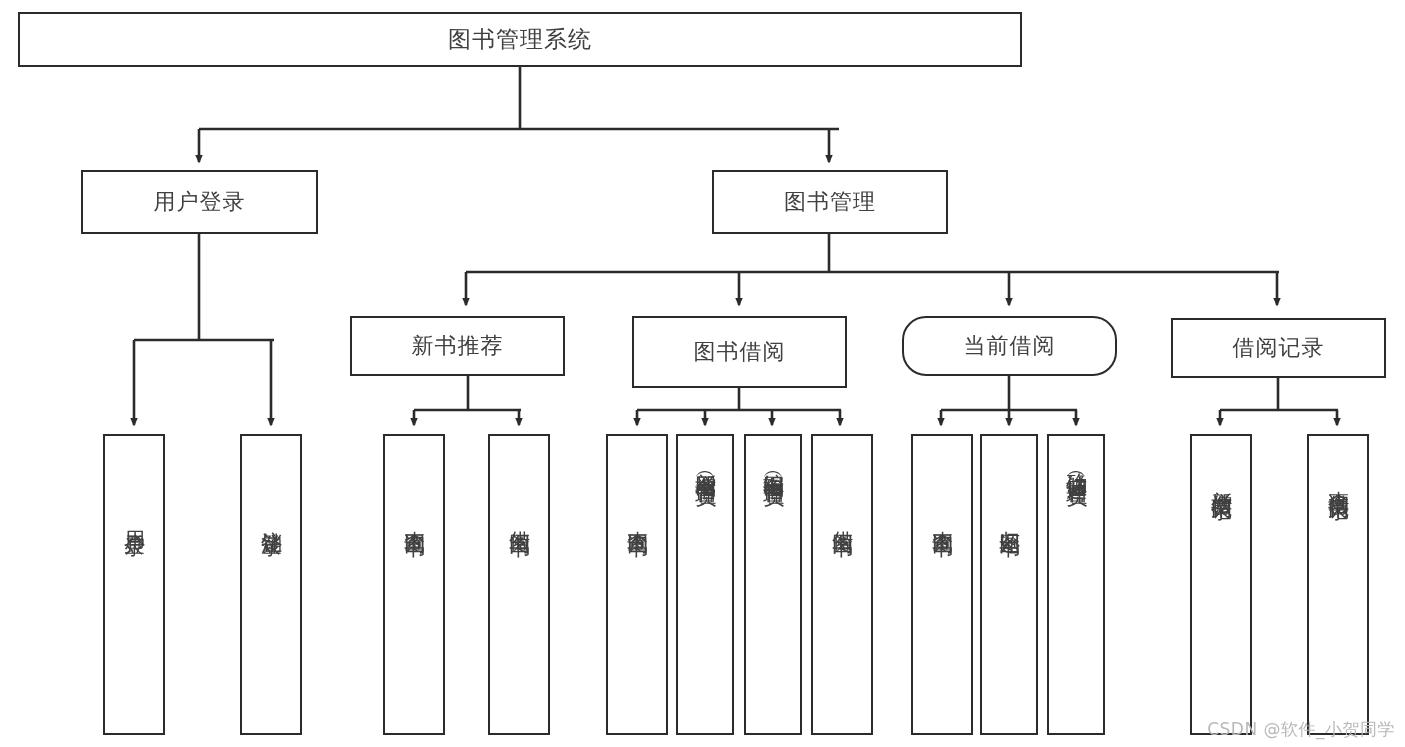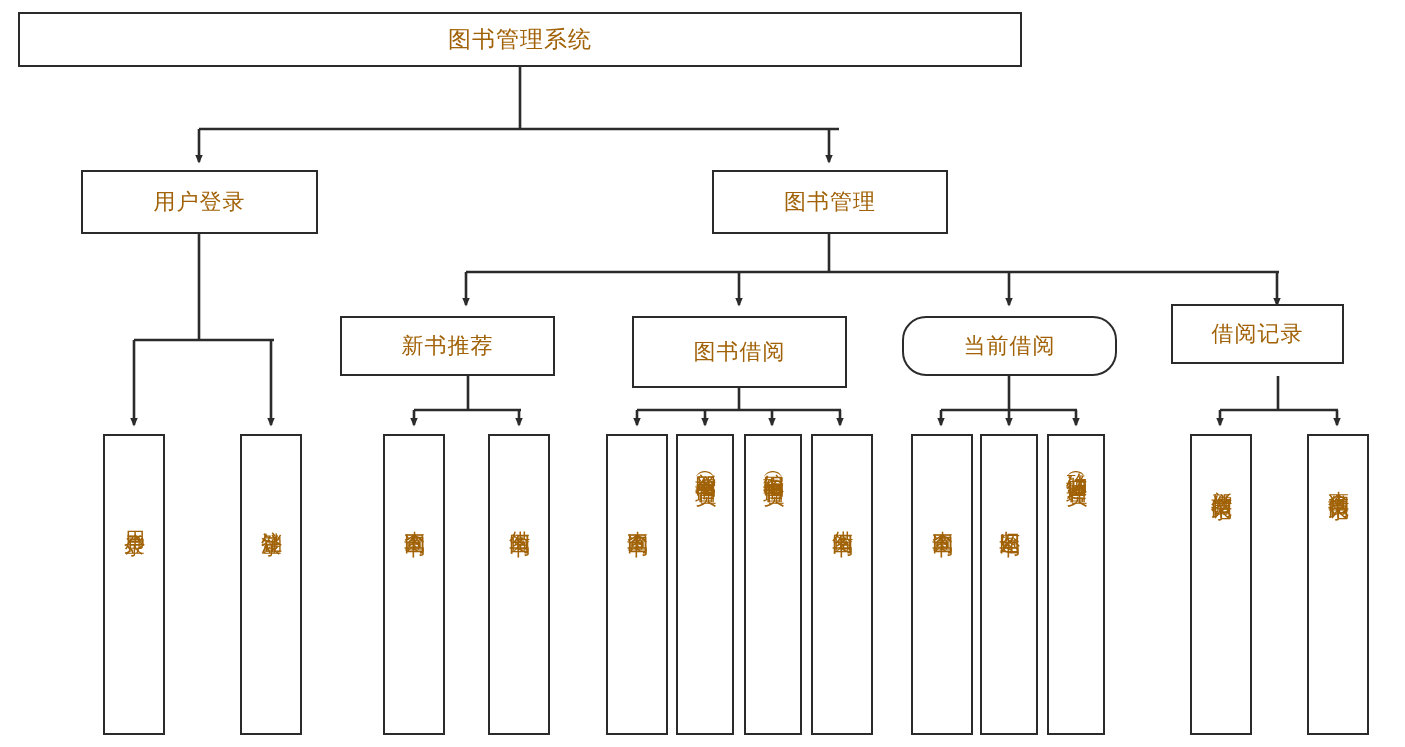--- a/index.html
+++ b/index.html
@@ -18,21 +18,21 @@
     overflow: hidden;
   }
   .node {
     position: absolute;
     box-sizing: border-box;
     border: 2px solid #2b2b2b;
     background: #ffffff;
     display: flex;
     align-items: center;
     justify-content: center;
-    color: #a16207;
+    color: #404040;
     z-index: 3;
   }
   .node.h {
     font-size: 22px;
     letter-spacing: 1px;
     line-height: 1.1;
   }
   .node.root {
     font-size: 23px;
   }
@@ -139,30 +139,30 @@
     <span>图书管理系统</span>
   </div>
 
   <div class="node h" style="left:81px; top:170px; width:237px; height:64px;">
     <span>用户登录</span>
   </div>
   <div class="node h" style="left:712px; top:170px; width:236px; height:64px;">
     <span>图书管理</span>
   </div>
 
-  <div class="node h" style="left:340px; top:316px; width:215px; height:60px;">
+  <div class="node h" style="left:350px; top:316px; width:215px; height:60px;">
     <span>新书推荐</span>
   </div>
   <div class="node h" style="left:632px; top:316px; width:215px; height:72px;">
     <span>图书借阅</span>
   </div>
   <div class="node h" style="left:902px; top:316px; width:215px; height:60px;border-radius:24px;">
     <span>当前借阅</span>
   </div>
-  <div class="node h" style="left:1171px; top:304px; width:173px; height:60px;">
+  <div class="node h" style="left:1171px; top:318px; width:215px; height:60px;">
     <span>借阅记录</span>
   </div>
 
   <div class="node v mid" style="left:103px; top:434px; width:62px; height:301px;">
     <span class="vtext">用户登录</span>
   </div>
   <div class="node v mid" style="left:240px; top:434px; width:62px; height:301px;">
     <span class="vtext">注销登录</span>
   </div>
 
@@ -196,14 +196,15 @@
     <span class="vtext">确认归还（管理员）</span>
   </div>
 
   <div class="node v upper" style="left:1190px; top:434px; width:62px; height:301px;">
     <span class="vtext">新增借阅记录</span>
   </div>
   <div class="node v upper" style="left:1307px; top:434px; width:62px; height:301px;">
     <span class="vtext">查询借阅记录</span>
   </div>
 
+  <div class="watermark">CSDN @软件_小贺同学</div>
 
 </div>
 
 </body></html>

